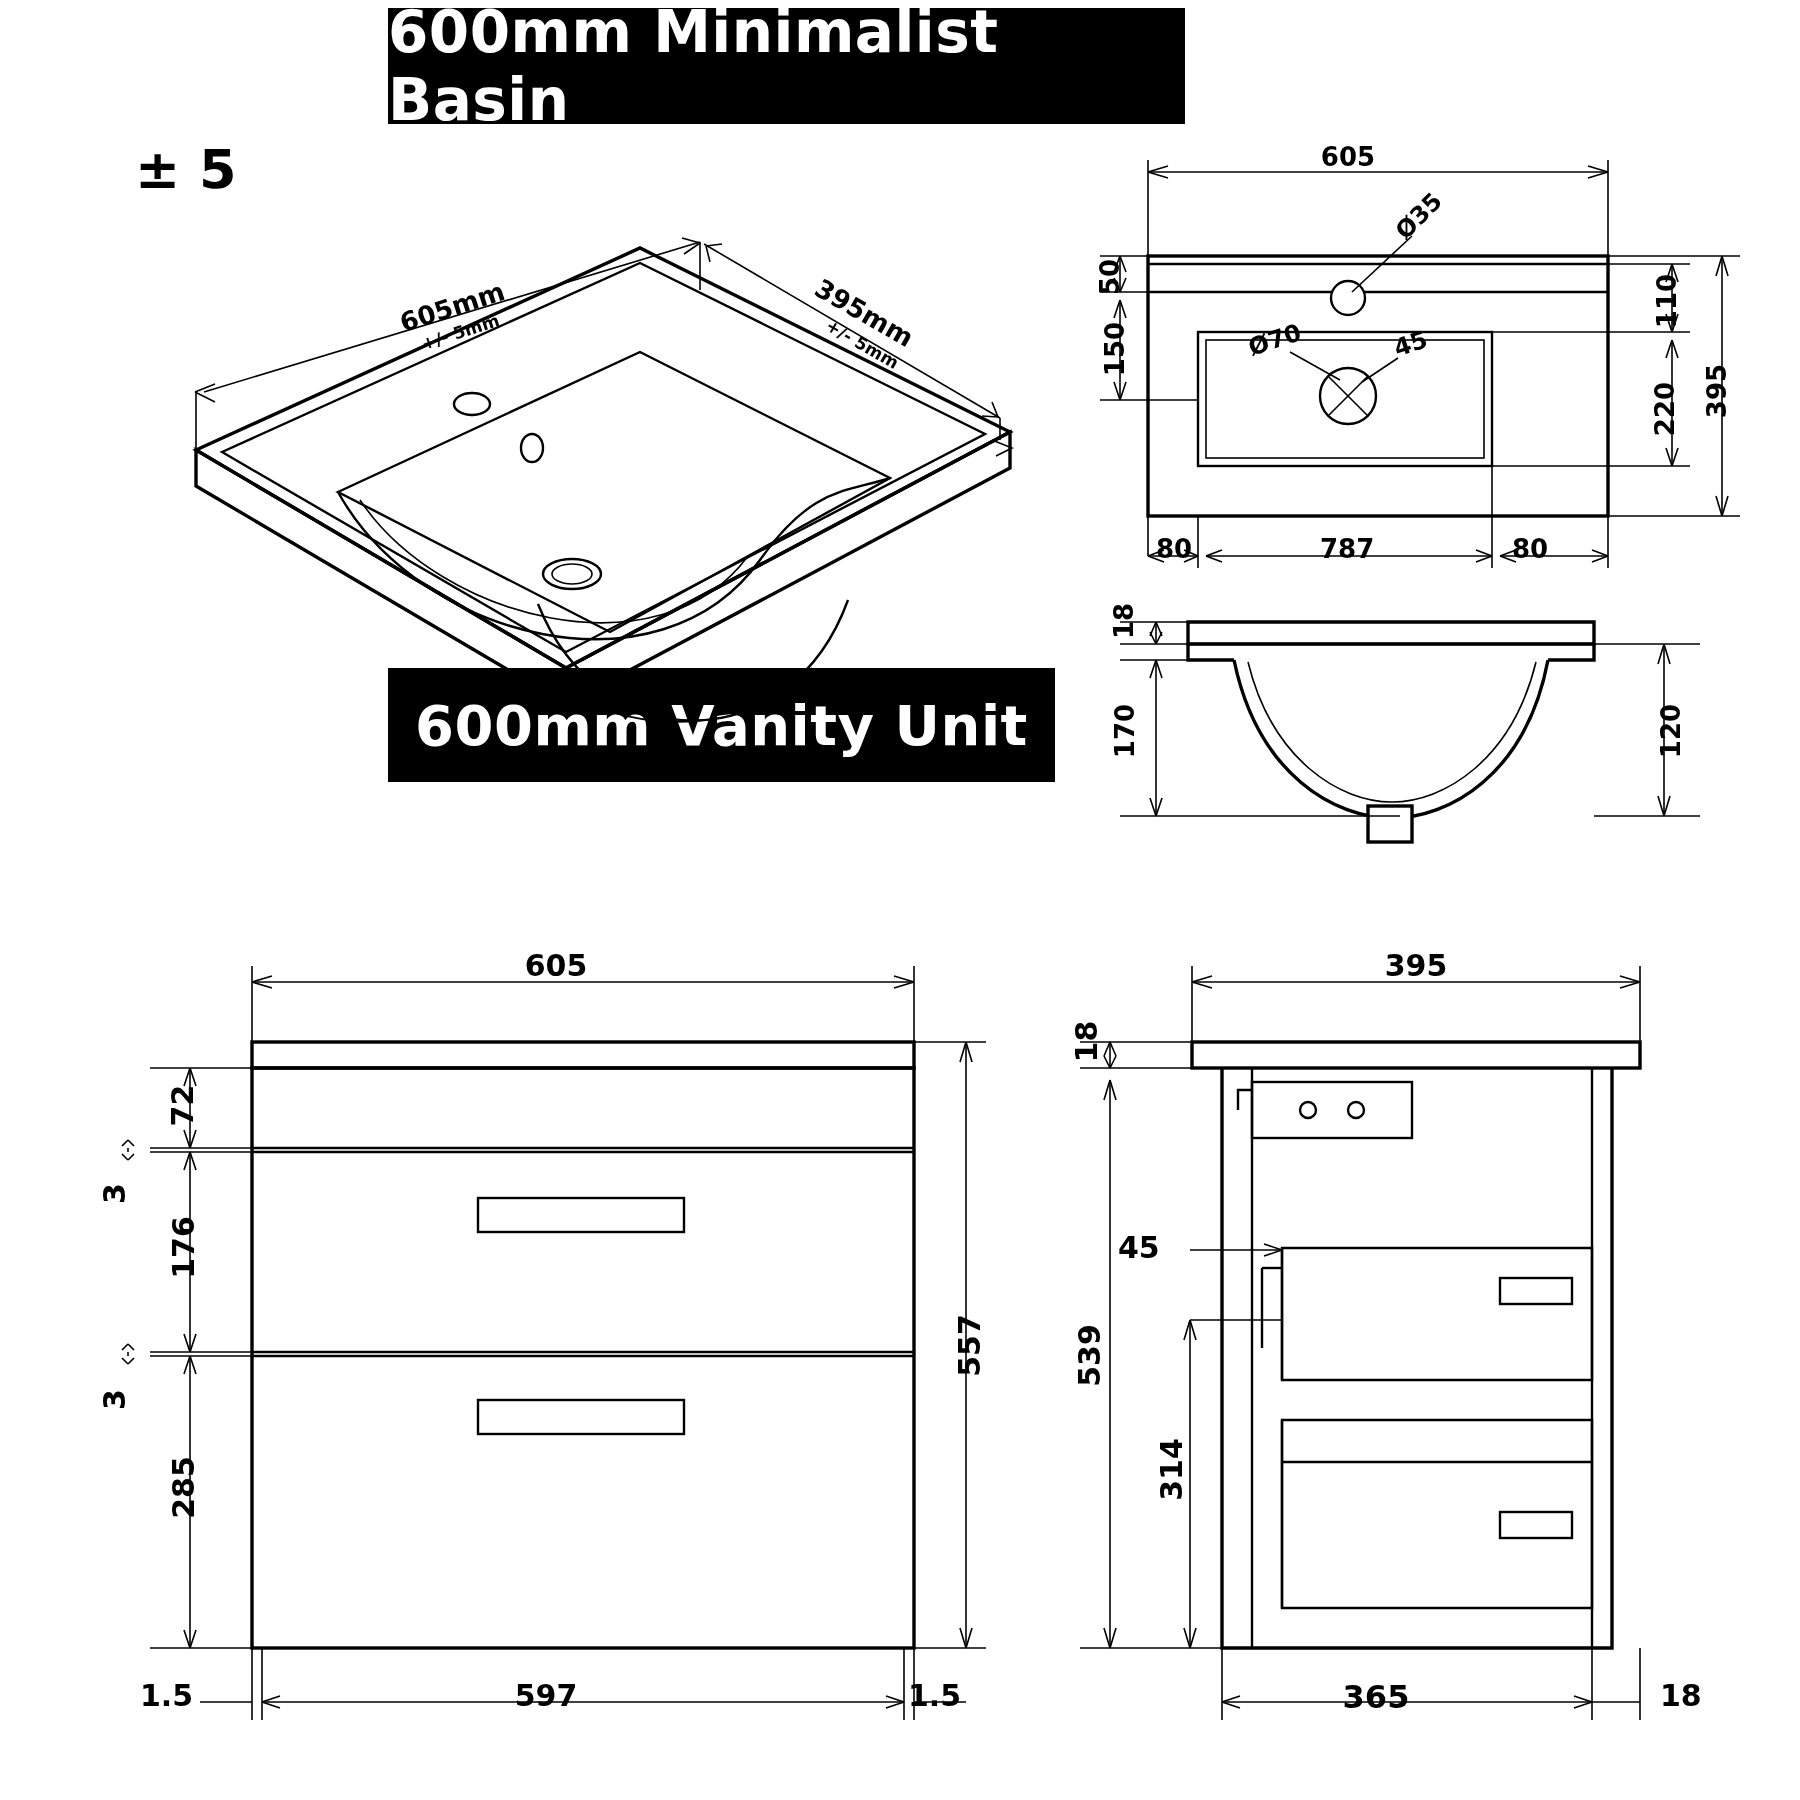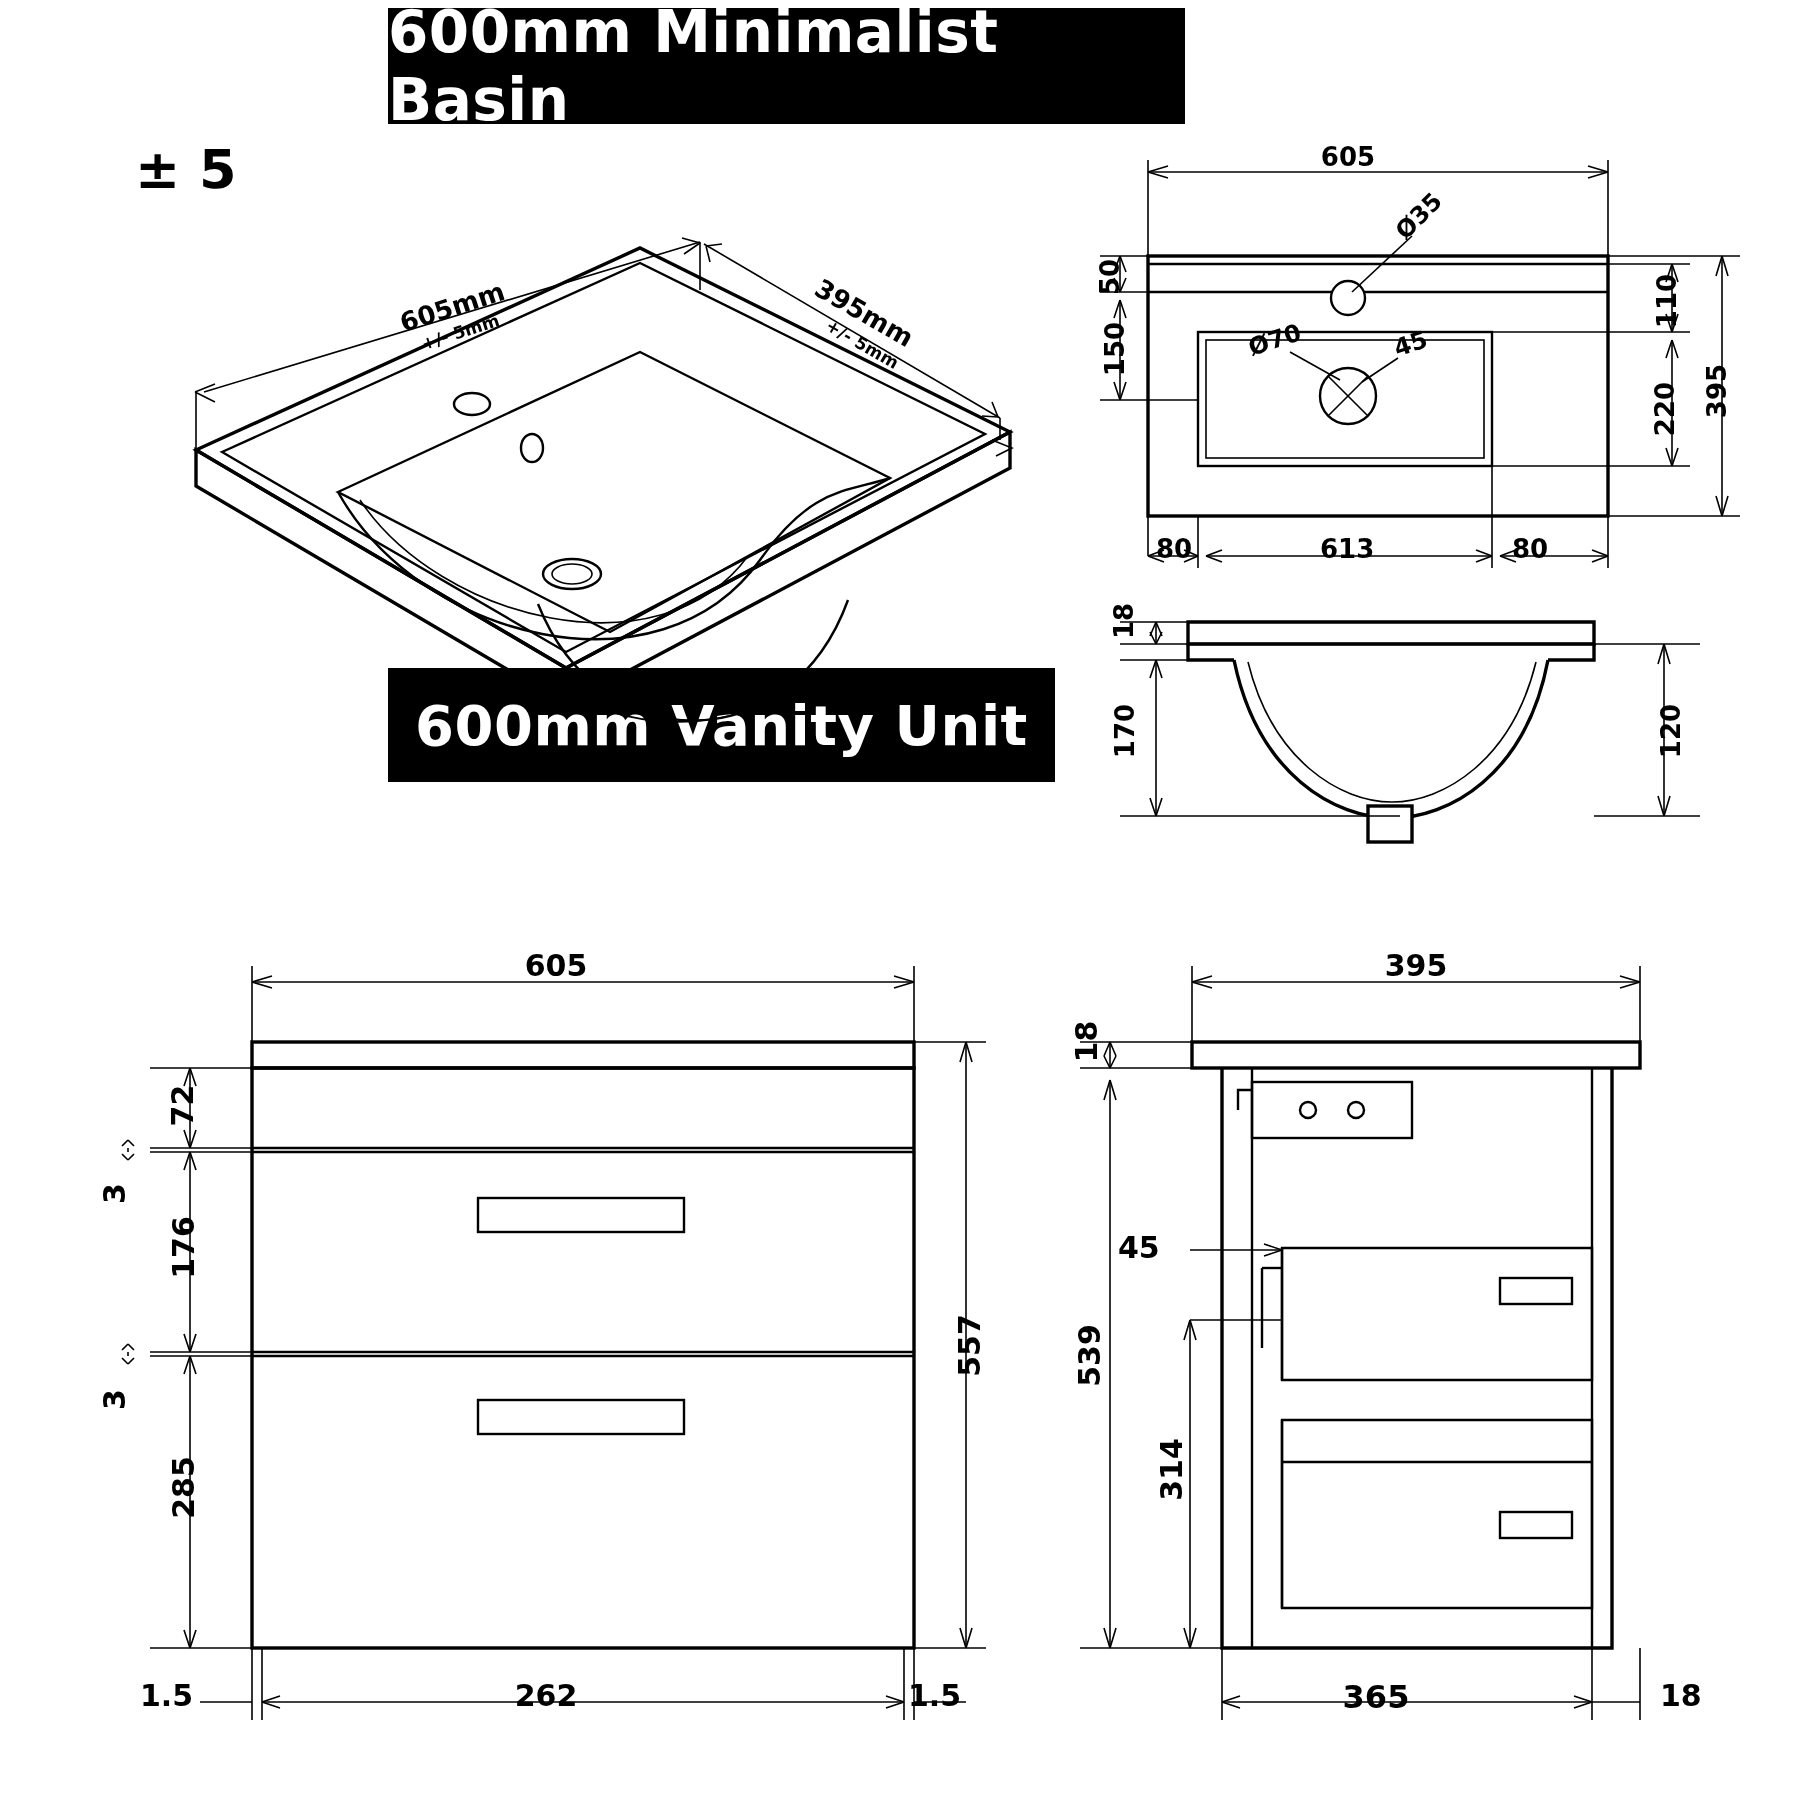--- a/index.html
+++ b/index.html
@@ -308,39 +308,39 @@
 <div class="dim" style="left:810px;top:298px;font-size:26px;transform:rotate(30deg);">395mm</div>
 <div class="dim" style="left:822px;top:334px;font-size:17px;transform:rotate(30deg);">+/- 5mm</div>
 
 <div class="dim" style="left:1348px;top:142px;font-size:26px;transform:translateX(-50%);">605</div>
 <div class="dim vert" style="left:1092px;top:262px;font-size:26px;">50</div>
 <div class="dim vert" style="left:1088px;top:334px;font-size:26px;">150</div>
 <div class="dim vert" style="left:1640px;top:286px;font-size:26px;">110</div>
 <div class="dim vert" style="left:1638px;top:394px;font-size:26px;">220</div>
 <div class="dim vert" style="left:1690px;top:376px;font-size:26px;">395</div>
 <div class="dim" style="left:1156px;top:534px;font-size:26px;">80</div>
-<div class="dim" style="left:1320px;top:534px;font-size:26px;">613</div>
+<div class="dim" style="left:1320px;top:534px;font-size:26px;">787</div>
 <div class="dim" style="left:1512px;top:534px;font-size:26px;">80</div>
 <div class="dim" style="left:1392px;top:202px;font-size:24px;transform:rotate(-45deg);">Ø35</div>
 <div class="dim" style="left:1248px;top:326px;font-size:24px;transform:rotate(-18deg);">Ø70</div>
 <div class="dim" style="left:1394px;top:330px;font-size:24px;transform:rotate(-18deg);">45</div>
 
 <div class="dim vert" style="left:1106px;top:606px;font-size:26px;">18</div>
 <div class="dim vert" style="left:1098px;top:716px;font-size:26px;">170</div>
 <div class="dim vert" style="left:1644px;top:716px;font-size:26px;">120</div>
 
 <div class="dim" style="left:556px;top:948px;font-size:30px;transform:translateX(-50%);">605</div>
 <div class="dim vert" style="left:162px;top:1088px;font-size:30px;">72</div>
 <div class="dim vert" style="left:104px;top:1176px;font-size:30px;">3</div>
 <div class="dim vert" style="left:152px;top:1230px;font-size:30px;">176</div>
 <div class="dim vert" style="left:104px;top:1382px;font-size:30px;">3</div>
 <div class="dim vert" style="left:152px;top:1470px;font-size:30px;">285</div>
 <div class="dim vert" style="left:938px;top:1328px;font-size:30px;">557</div>
 <div class="dim" style="left:140px;top:1678px;font-size:30px;">1.5</div>
-<div class="dim" style="left:546px;top:1678px;font-size:30px;transform:translateX(-50%);">262</div>
+<div class="dim" style="left:546px;top:1678px;font-size:30px;transform:translateX(-50%);">597</div>
 <div class="dim" style="left:908px;top:1678px;font-size:30px;">1.5</div>
 
 <div class="dim vert" style="left:1066px;top:1024px;font-size:30px;">18</div>
 <div class="dim" style="left:1416px;top:948px;font-size:30px;transform:translateX(-50%);">395</div>
 <div class="dim" style="left:1118px;top:1230px;font-size:30px;">45</div>
 <div class="dim vert" style="left:1058px;top:1338px;font-size:30px;">539</div>
 <div class="dim vert" style="left:1140px;top:1452px;font-size:30px;">314</div>
 <div class="dim" style="left:1376px;top:1678px;font-size:32px;transform:translateX(-50%);">365</div>
 <div class="dim" style="left:1660px;top:1678px;font-size:30px;">18</div>
 

